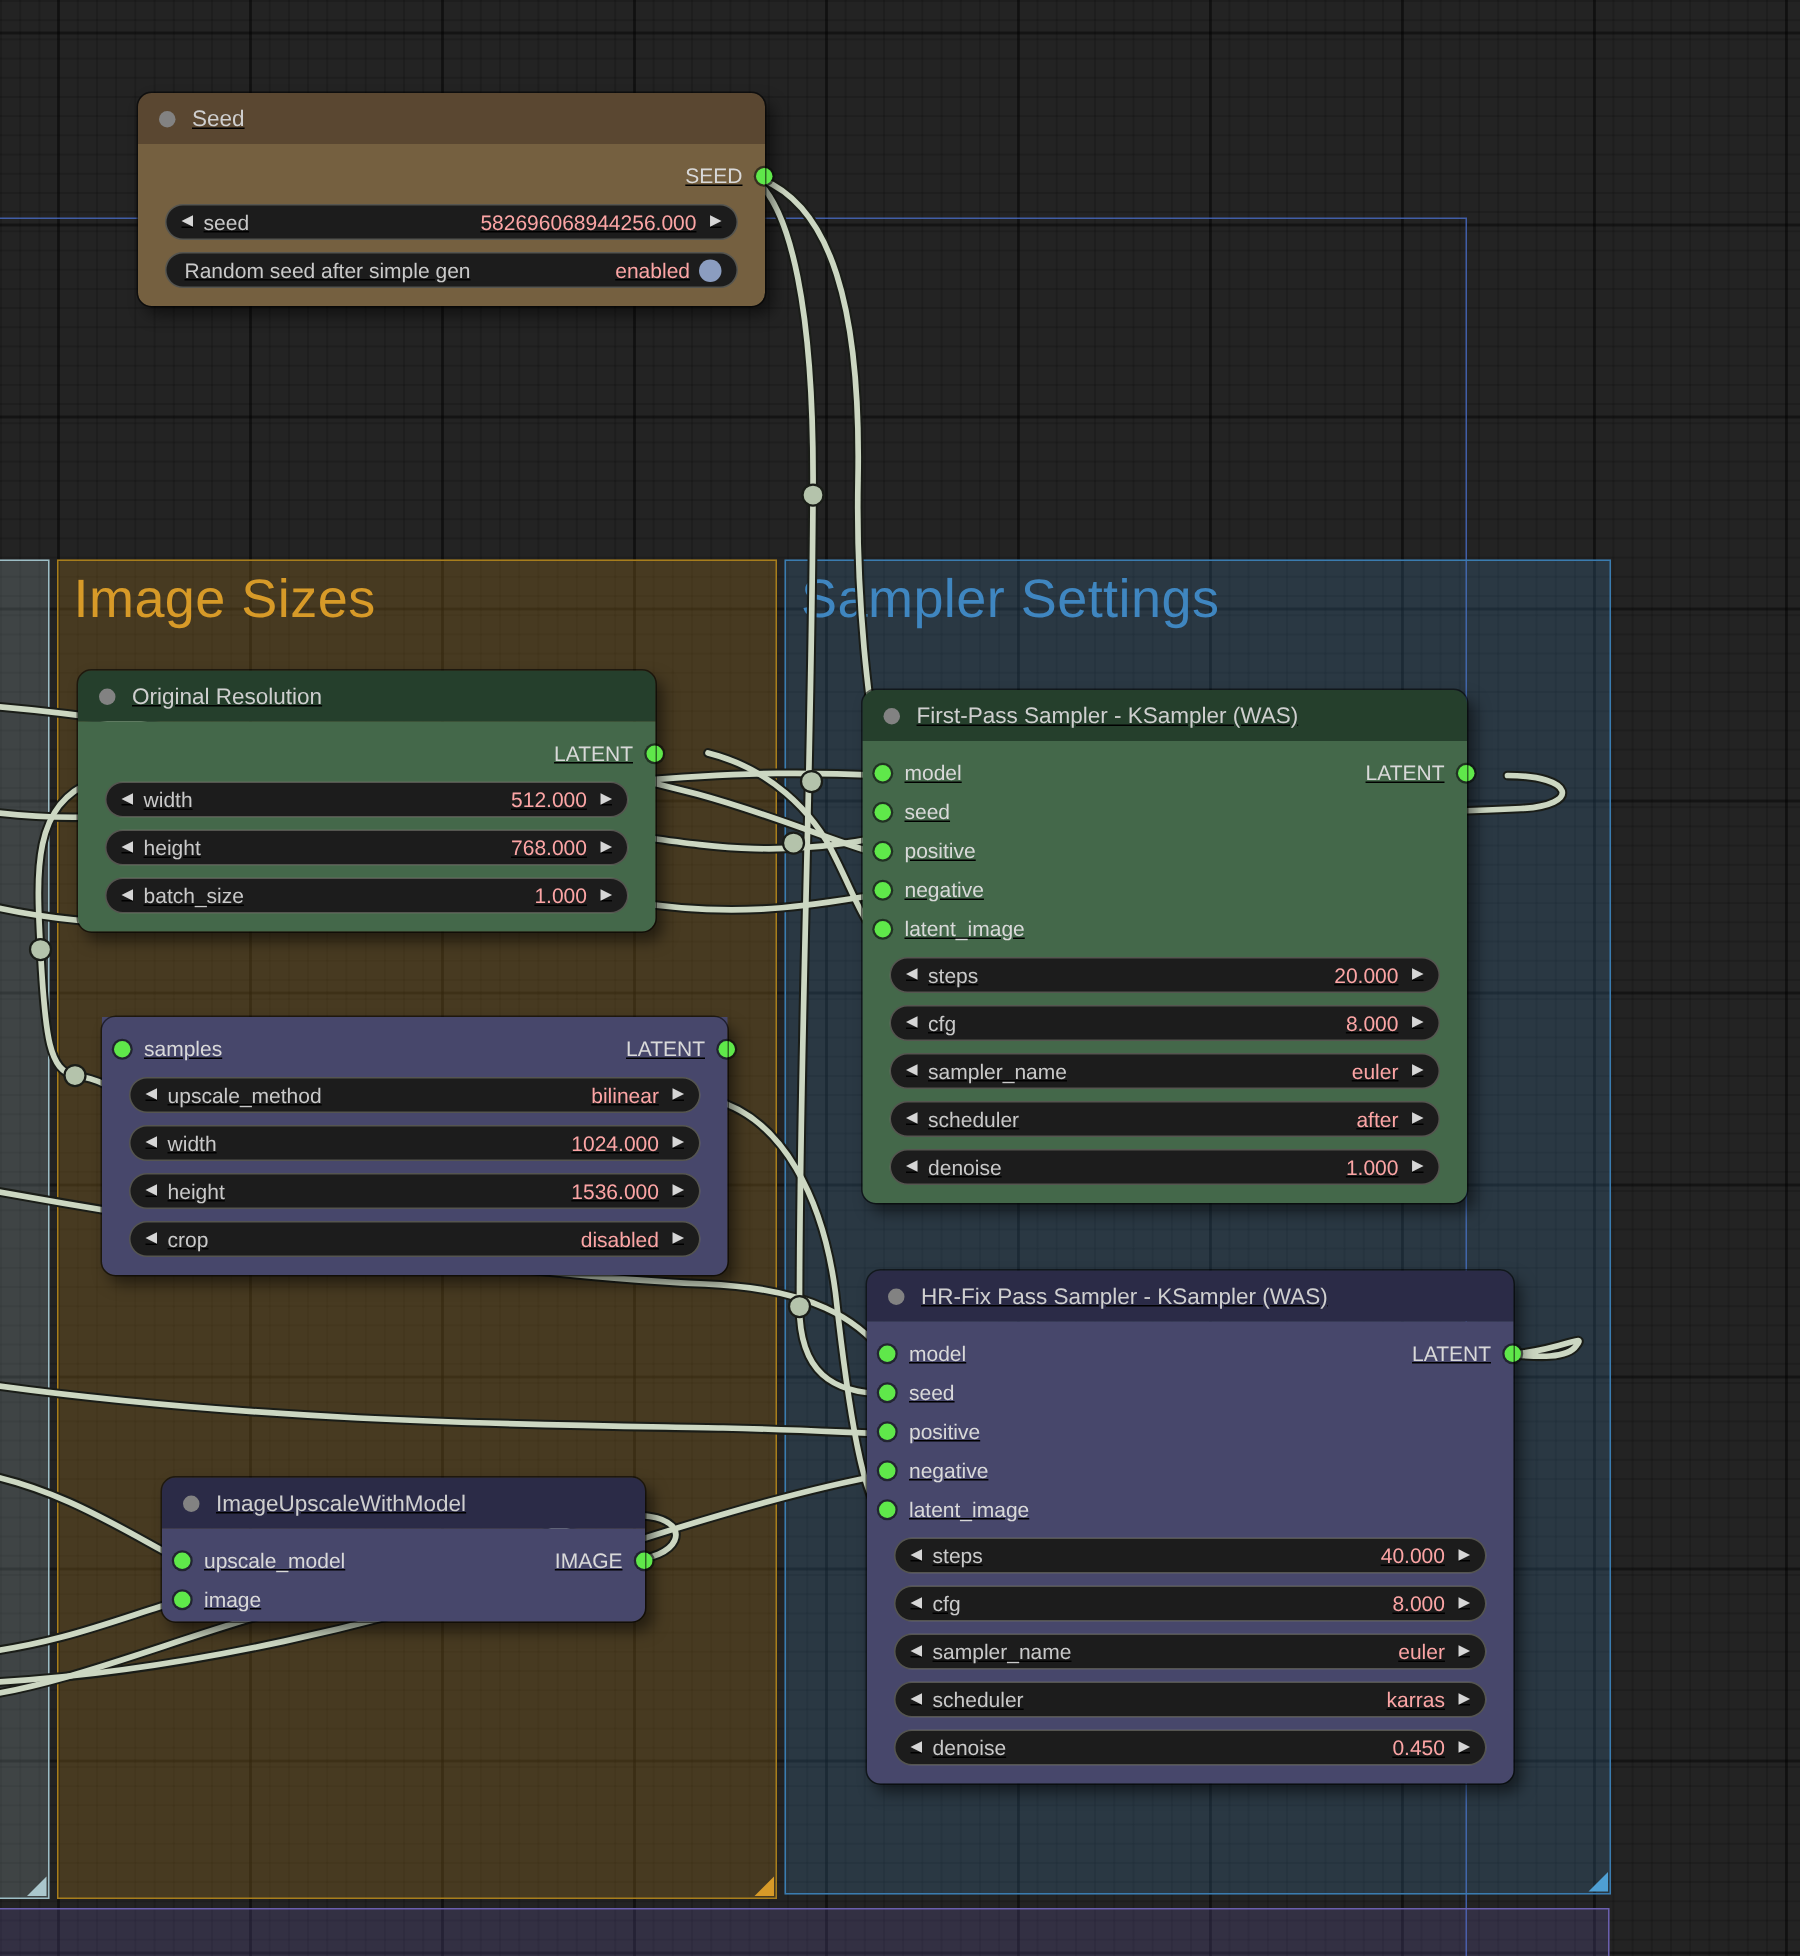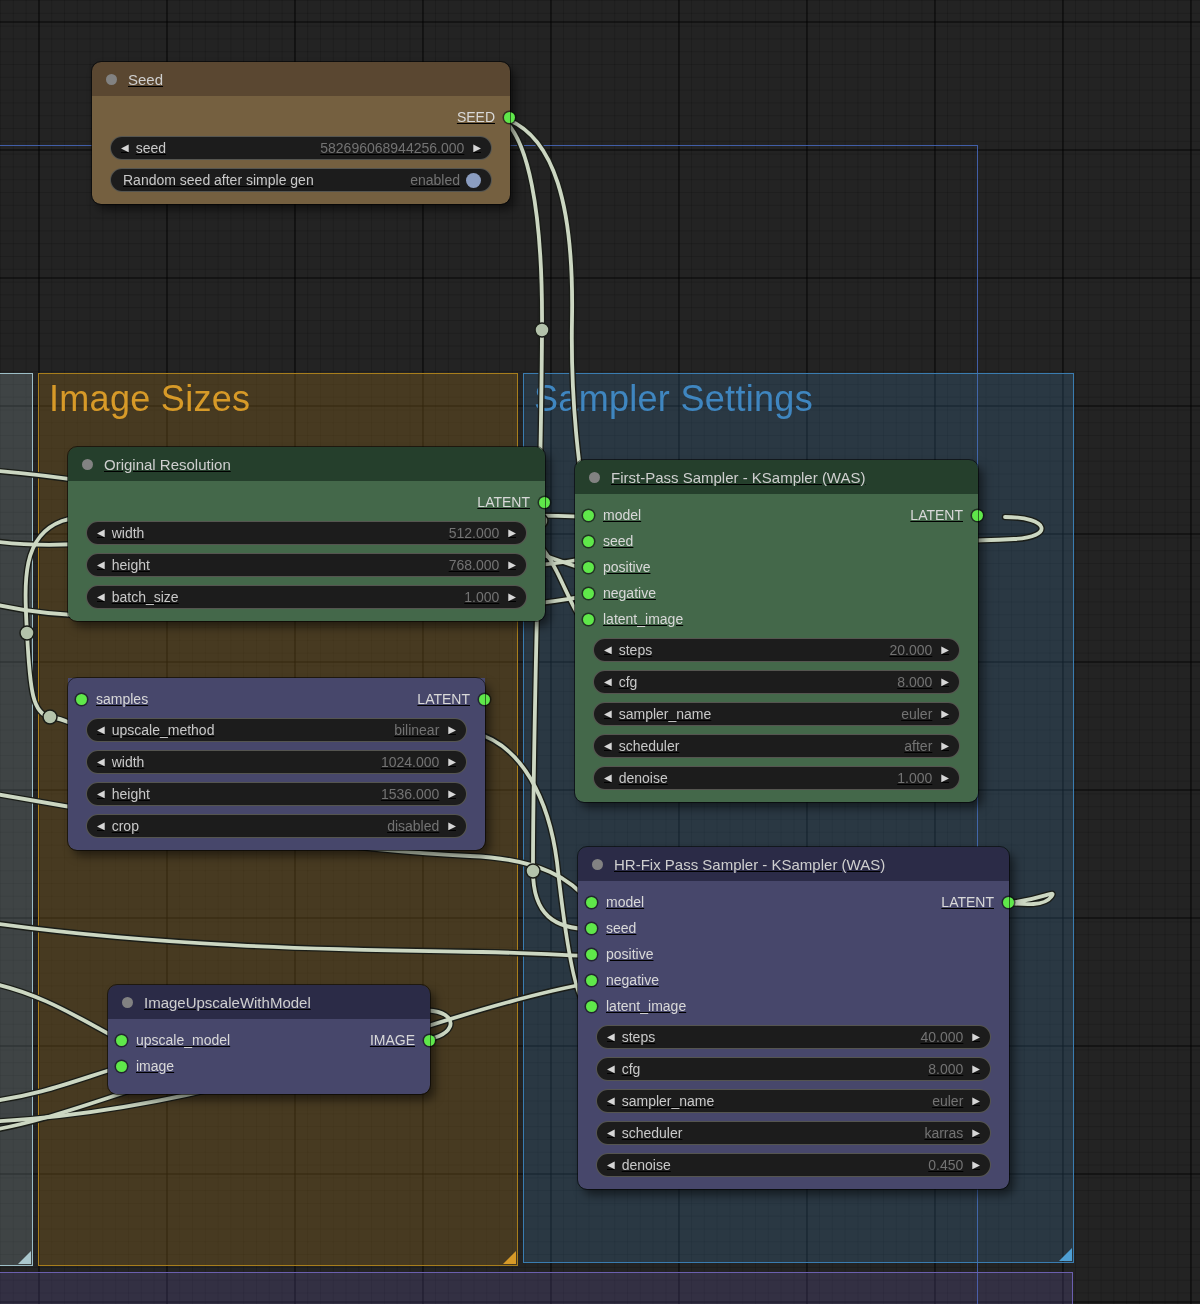--- a/index.html
+++ b/index.html
@@ -60,29 +60,29 @@
   .slot.in .dot{margin-left:-6px;}
   .slot.out{margin-left:auto;}
   .slot.out .dot{margin-right:-6px;}
   
   .widget{height:24px;margin:8px 18px 0 18px;border-radius:12px;background:#1c1c1c;
     border:1px solid rgba(205,205,190,.32);display:flex;align-items:center;
     padding:0 10px;box-sizing:border-box;color:#c9c9c9;font-size:14px;}
   .widget.first{margin-top:6px;}
   .warr{font-size:10px;color:#d6d6d6;flex:0 0 auto;line-height:1;}
   .wlabel{margin-left:7px;flex:0 0 auto;}
-  .wvalue{flex:1;text-align:right;margin-right:9px;color:#737373;}
+  .wvalue{flex:1;text-align:right;margin-right:9px;color:#fca5a5;}
   .widget.toggle .wvalue{margin-right:6px;}
   .toggle-dot{width:15px;height:15px;border-radius:50%;background:#8b9dc0;flex:0 0 auto;}
   
   #node-seed{left:92px;top:62px;width:418px;}
-  #node-original-resolution{left:68px;top:447px;width:477px;}
+  #node-original-resolution{left:52px;top:447px;width:385px;}
   #node-post-upscale{left:68px;top:678px;width:417px;}
   #node-image-upscale{left:108px;top:985px;width:322px;}
-  #node-image-upscale .node-body{padding-bottom:15px;}
+  #node-image-upscale .node-body{padding-bottom:2px;}
   #node-first-pass{left:575px;top:460px;width:403px;}
   #node-hr-fix{left:578px;top:847px;width:431px;}
 </style>
 </head>
 <body>
 
 <div id="canvas">
 
   <div id="offscreen-outline"></div>
 

